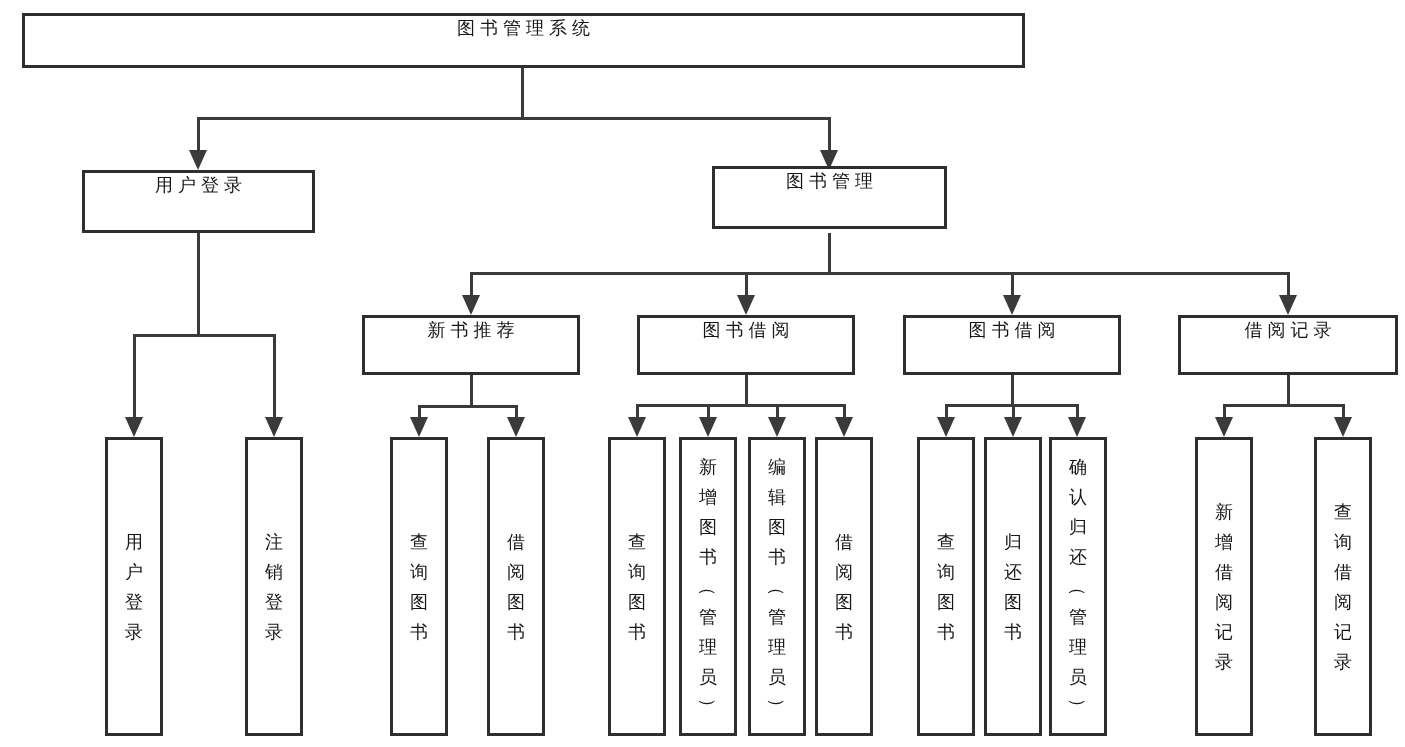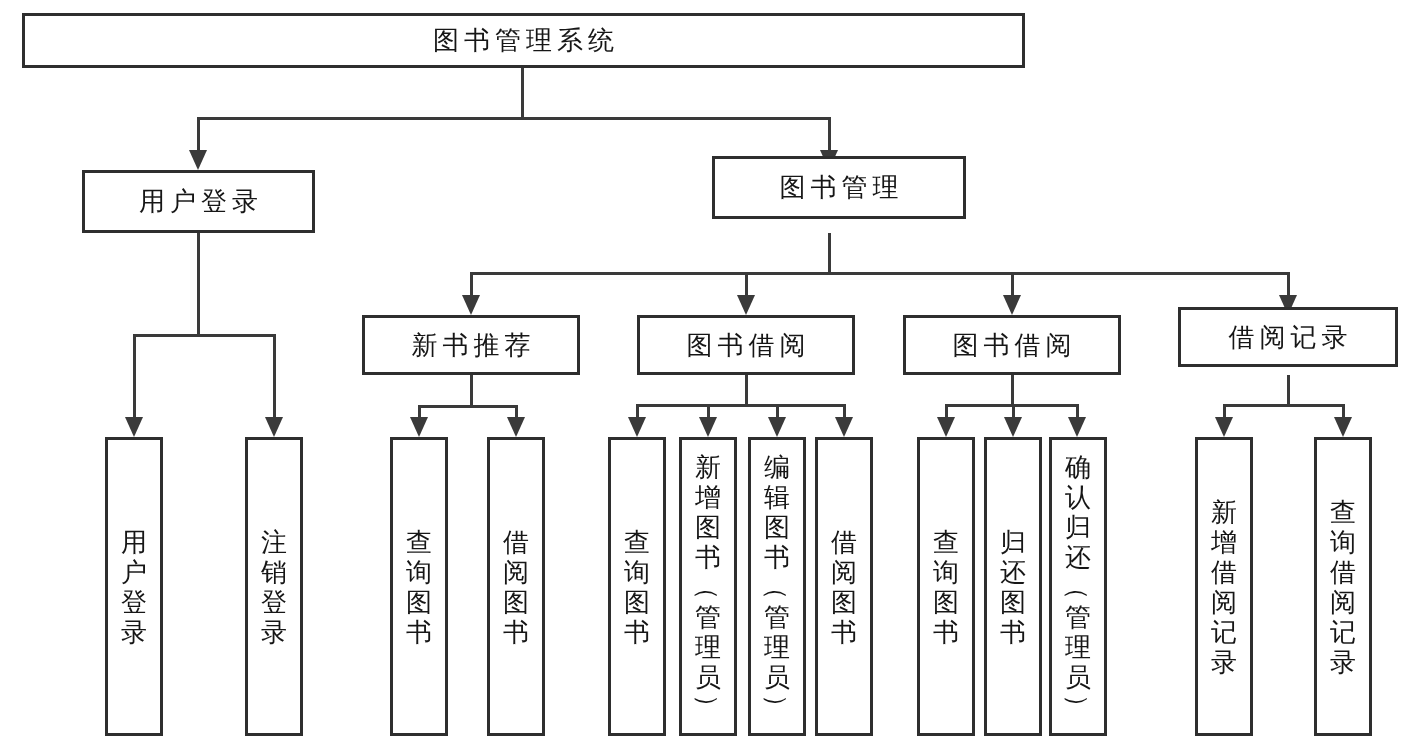--- a/index.html
+++ b/index.html
@@ -4,22 +4,22 @@
 <style>
   :root{
     --c-line:#3a3a3a; --c-border:#2e2e2e; --c-fill:#ffffff; --c-text:#161616; --c-watermark:#b0b0b0;
   }
   html,body{margin:0;padding:0;background:#fff;}
   body{font-family:"Liberation Sans","DejaVu Sans",sans-serif;}
   .canvas{position:relative;width:1405px;height:747px;background:var(--c-fill);overflow:hidden;}
   .hbox,.vbox{
     position:absolute;box-sizing:border-box;background:var(--c-fill);
     border:3px solid var(--c-border);color:var(--c-text);
-    display:flex;align-items:center;justify-content:center;
-    font-size:26px;
+    display:flex;align-items:flex-start;justify-content:center;
+    font-size:18px;
   }
   .hbox span{letter-spacing:5px;margin-right:-5px;white-space:nowrap;}
   .vbox{flex-direction:column;}
   .vlabel{width:100%;}
   .vchar{display:block;width:100%;height:30px;line-height:30px;text-align:center;}
   .vchar.rot{transform:rotate(90deg);}
   .hline{position:absolute;height:3px;background:var(--c-line);}
   .vline{position:absolute;width:3px;background:var(--c-line);}
   .arrow{
     position:absolute;width:0;height:0;
@@ -43,21 +43,21 @@
   <div class="vline" style="left:521px;top:68px;height:50px"></div>
   <div class="hline" style="left:197px;top:117px;width:634px"></div>
   <div class="vline" style="left:197px;top:117px;height:34px"></div>
   <div class="vline" style="left:828px;top:117px;height:34px"></div>
   <div class="arrow" style="left:189px;top:150px"></div>
   <div class="arrow" style="left:820px;top:150px"></div>
 
   <div class="hbox" style="left:82px;top:170px;width:233px;height:63px">
     <span>用户登录</span>
   </div>
-  <div class="hbox" style="left:712px;top:156px;width:254px;height:63px">
+  <div class="hbox" style="left:712px;top:166px;width:235px;height:63px">
     <span>图书管理</span>
   </div>
 
   <div class="vline" style="left:197px;top:233px;height:103px"></div>
   <div class="hline" style="left:133px;top:334px;width:143px"></div>
   <div class="vline" style="left:133px;top:334px;height:84px"></div>
   <div class="vline" style="left:273px;top:334px;height:84px"></div>
   <div class="arrow" style="left:125px;top:417px"></div>
   <div class="arrow" style="left:265px;top:417px"></div>
 
@@ -74,21 +74,21 @@
 
   <div class="hbox" style="left:362px;top:315px;width:218px;height:60px">
     <span>新书推荐</span>
   </div>
   <div class="hbox" style="left:637px;top:315px;width:218px;height:60px">
     <span>图书借阅</span>
   </div>
   <div class="hbox" style="left:903px;top:315px;width:218px;height:60px">
     <span>图书借阅</span>
   </div>
-  <div class="hbox" style="left:1178px;top:307px;width:220px;height:60px">
+  <div class="hbox" style="left:1178px;top:315px;width:220px;height:60px">
     <span>借阅记录</span>
   </div>
 
   <div class="vline" style="left:470px;top:375px;height:32px"></div>
   <div class="hline" style="left:418px;top:405px;width:100px"></div>
   <div class="vline" style="left:418px;top:405px;height:13px"></div>
   <div class="vline" style="left:515px;top:405px;height:13px"></div>
   <div class="arrow" style="left:410px;top:417px"></div>
   <div class="arrow" style="left:507px;top:417px"></div>
 

